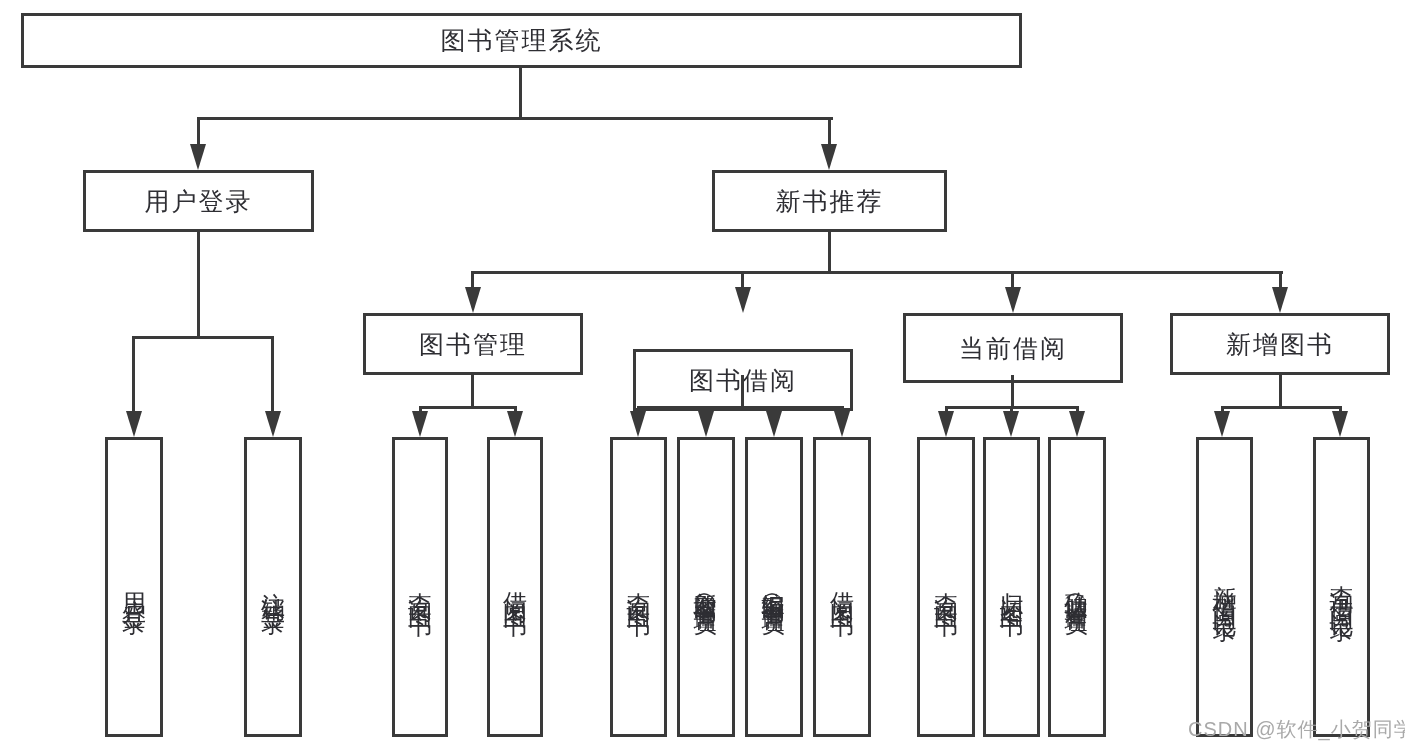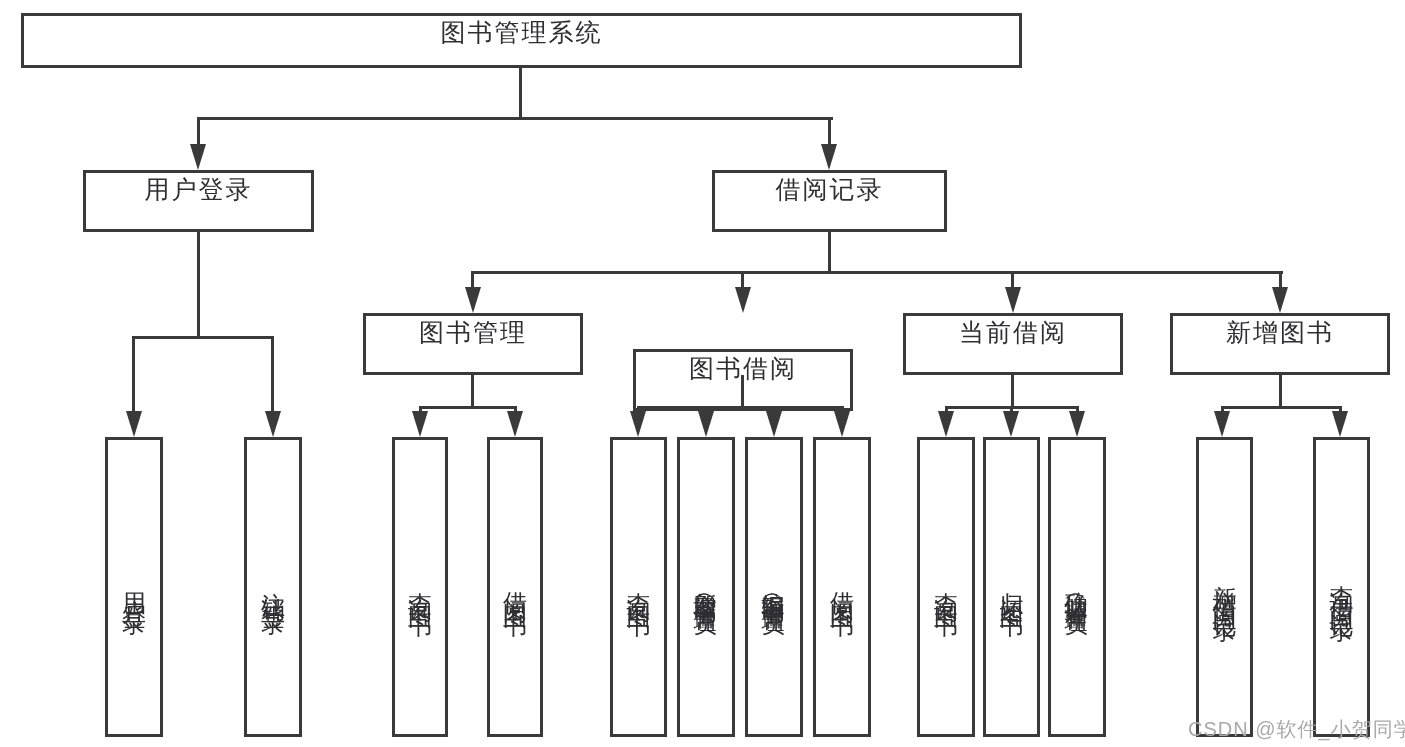--- a/index.html
+++ b/index.html
@@ -15,20 +15,21 @@
     background: #ffffff;
     overflow: hidden;
     color: #2e2e33;
   }
   .box {
     position: absolute;
     box-sizing: border-box;
     border: 3px solid #3a3a3a;
     background: #ffffff;
     display: flex;
+    align-items: center;
     justify-content: center;
     text-align: center;
   }
   .hlabel {
     font-size: 25px;
     letter-spacing: 2px;
     color: #2e2e33;
     white-space: nowrap;
   }
   .vtext {
@@ -79,21 +80,21 @@
   <div class="line" style="left:197px; top:117px; width:636px; height:3px;"></div>
   <div class="line" style="left:197px; top:117px; width:3px; height:30px;"></div>
   <div class="arrow" style="left:190px; top:144px;"></div>
   <div class="line" style="left:828px; top:117px; width:3px; height:30px;"></div>
   <div class="arrow" style="left:821px; top:144px;"></div>
 
   <div class="box" style="left:83px; top:170px; width:231px; height:62px;">
     <span class="hlabel">用户登录</span>
   </div>
   <div class="box" style="left:712px; top:170px; width:235px; height:62px;">
-    <span class="hlabel">借阅记录</span>
+    <span class="hlabel">新书推荐</span>
   </div>
 
   <div class="line" style="left:197px; top:232px; width:3px; height:107px;"></div>
   <div class="line" style="left:133px; top:336px; width:141px; height:3px;"></div>
   <div class="line" style="left:132px; top:336px; width:3px; height:78px;"></div>
   <div class="arrow" style="left:126px; top:411px;"></div>
   <div class="line" style="left:271px; top:336px; width:3px; height:78px;"></div>
   <div class="arrow" style="left:265px; top:411px;"></div>
 
   <div class="line" style="left:828px; top:232px; width:3px; height:42px;"></div>
@@ -106,21 +107,21 @@
   <div class="arrow" style="left:1005px; top:287px;"></div>
   <div class="line" style="left:1279px; top:271px; width:3px; height:18px;"></div>
   <div class="arrow" style="left:1272px; top:287px;"></div>
 
   <div class="box" style="left:363px; top:313px; width:220px; height:62px;">
     <span class="hlabel">图书管理</span>
   </div>
   <div class="box" style="left:633px; top:313px; width:220px; height:62px;margin-top:36px;">
     <span class="hlabel">图书借阅</span>
   </div>
-  <div class="box" style="left:903px; top:313px; width:220px; height:62px;">
+  <div class="box" style="left:903px; top:313px; width:220px; height:70px;">
     <span class="hlabel">当前借阅</span>
   </div>
   <div class="box" style="left:1170px; top:313px; width:220px; height:62px;">
     <span class="hlabel">新增图书</span>
   </div>
 
   <div class="line" style="left:471px; top:375px; width:3px; height:34px;"></div>
   <div class="line" style="left:419px; top:406px; width:98px; height:3px;"></div>
   <div class="line" style="left:419px; top:406px; width:3px; height:9px;"></div>
   <div class="arrow" style="left:412px; top:411px;"></div>

